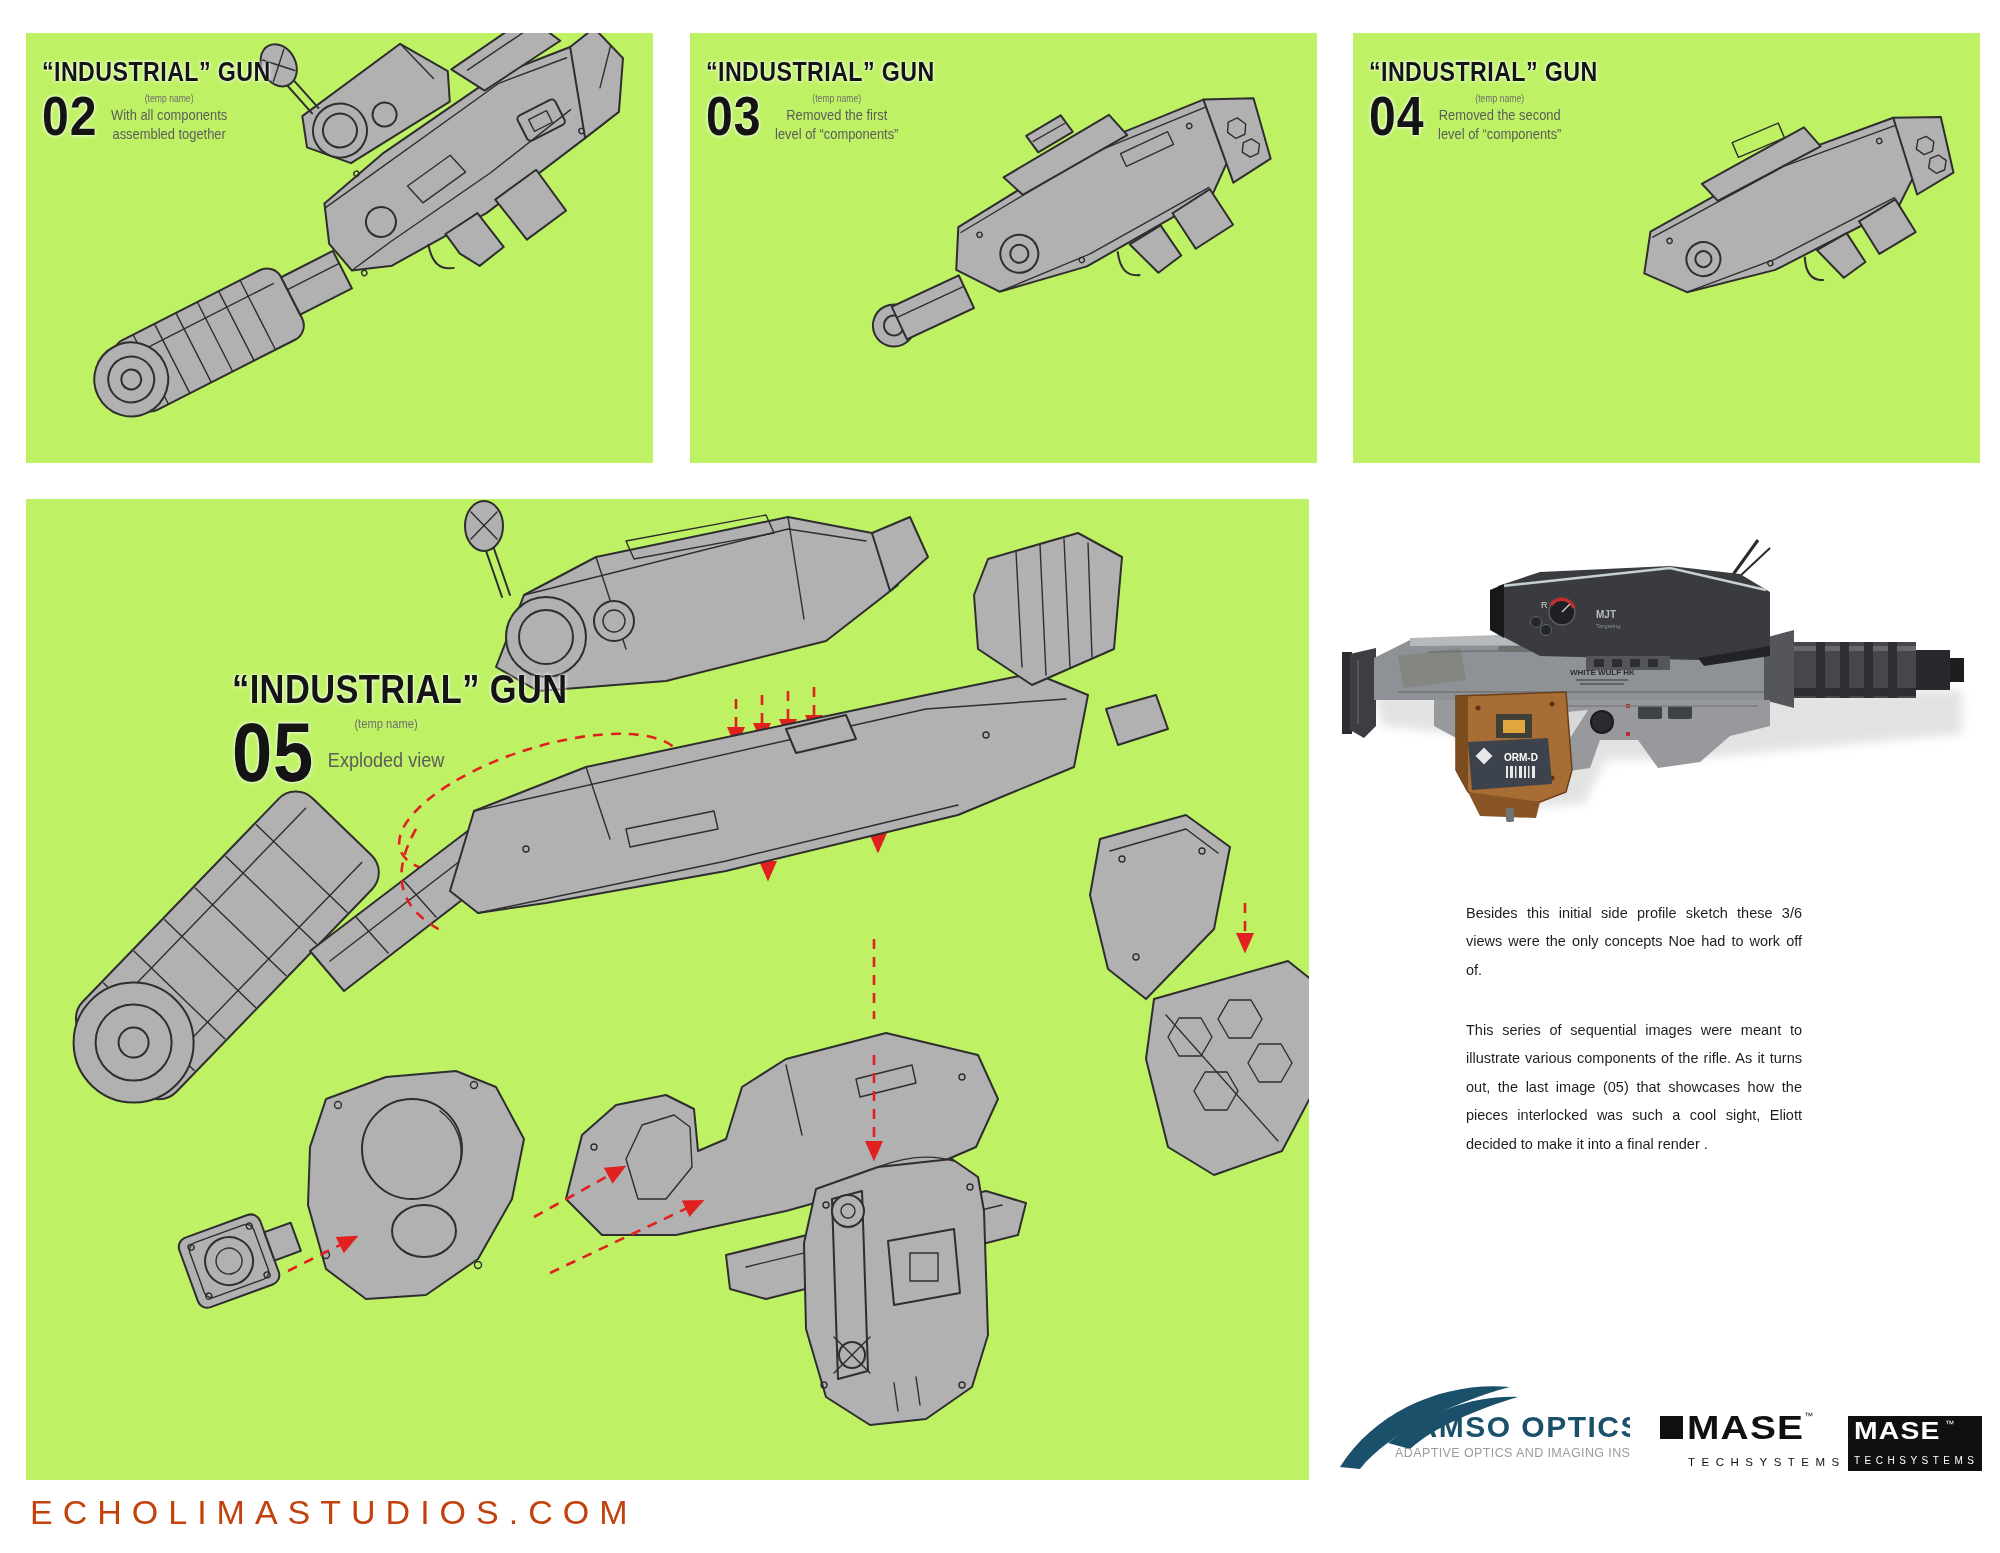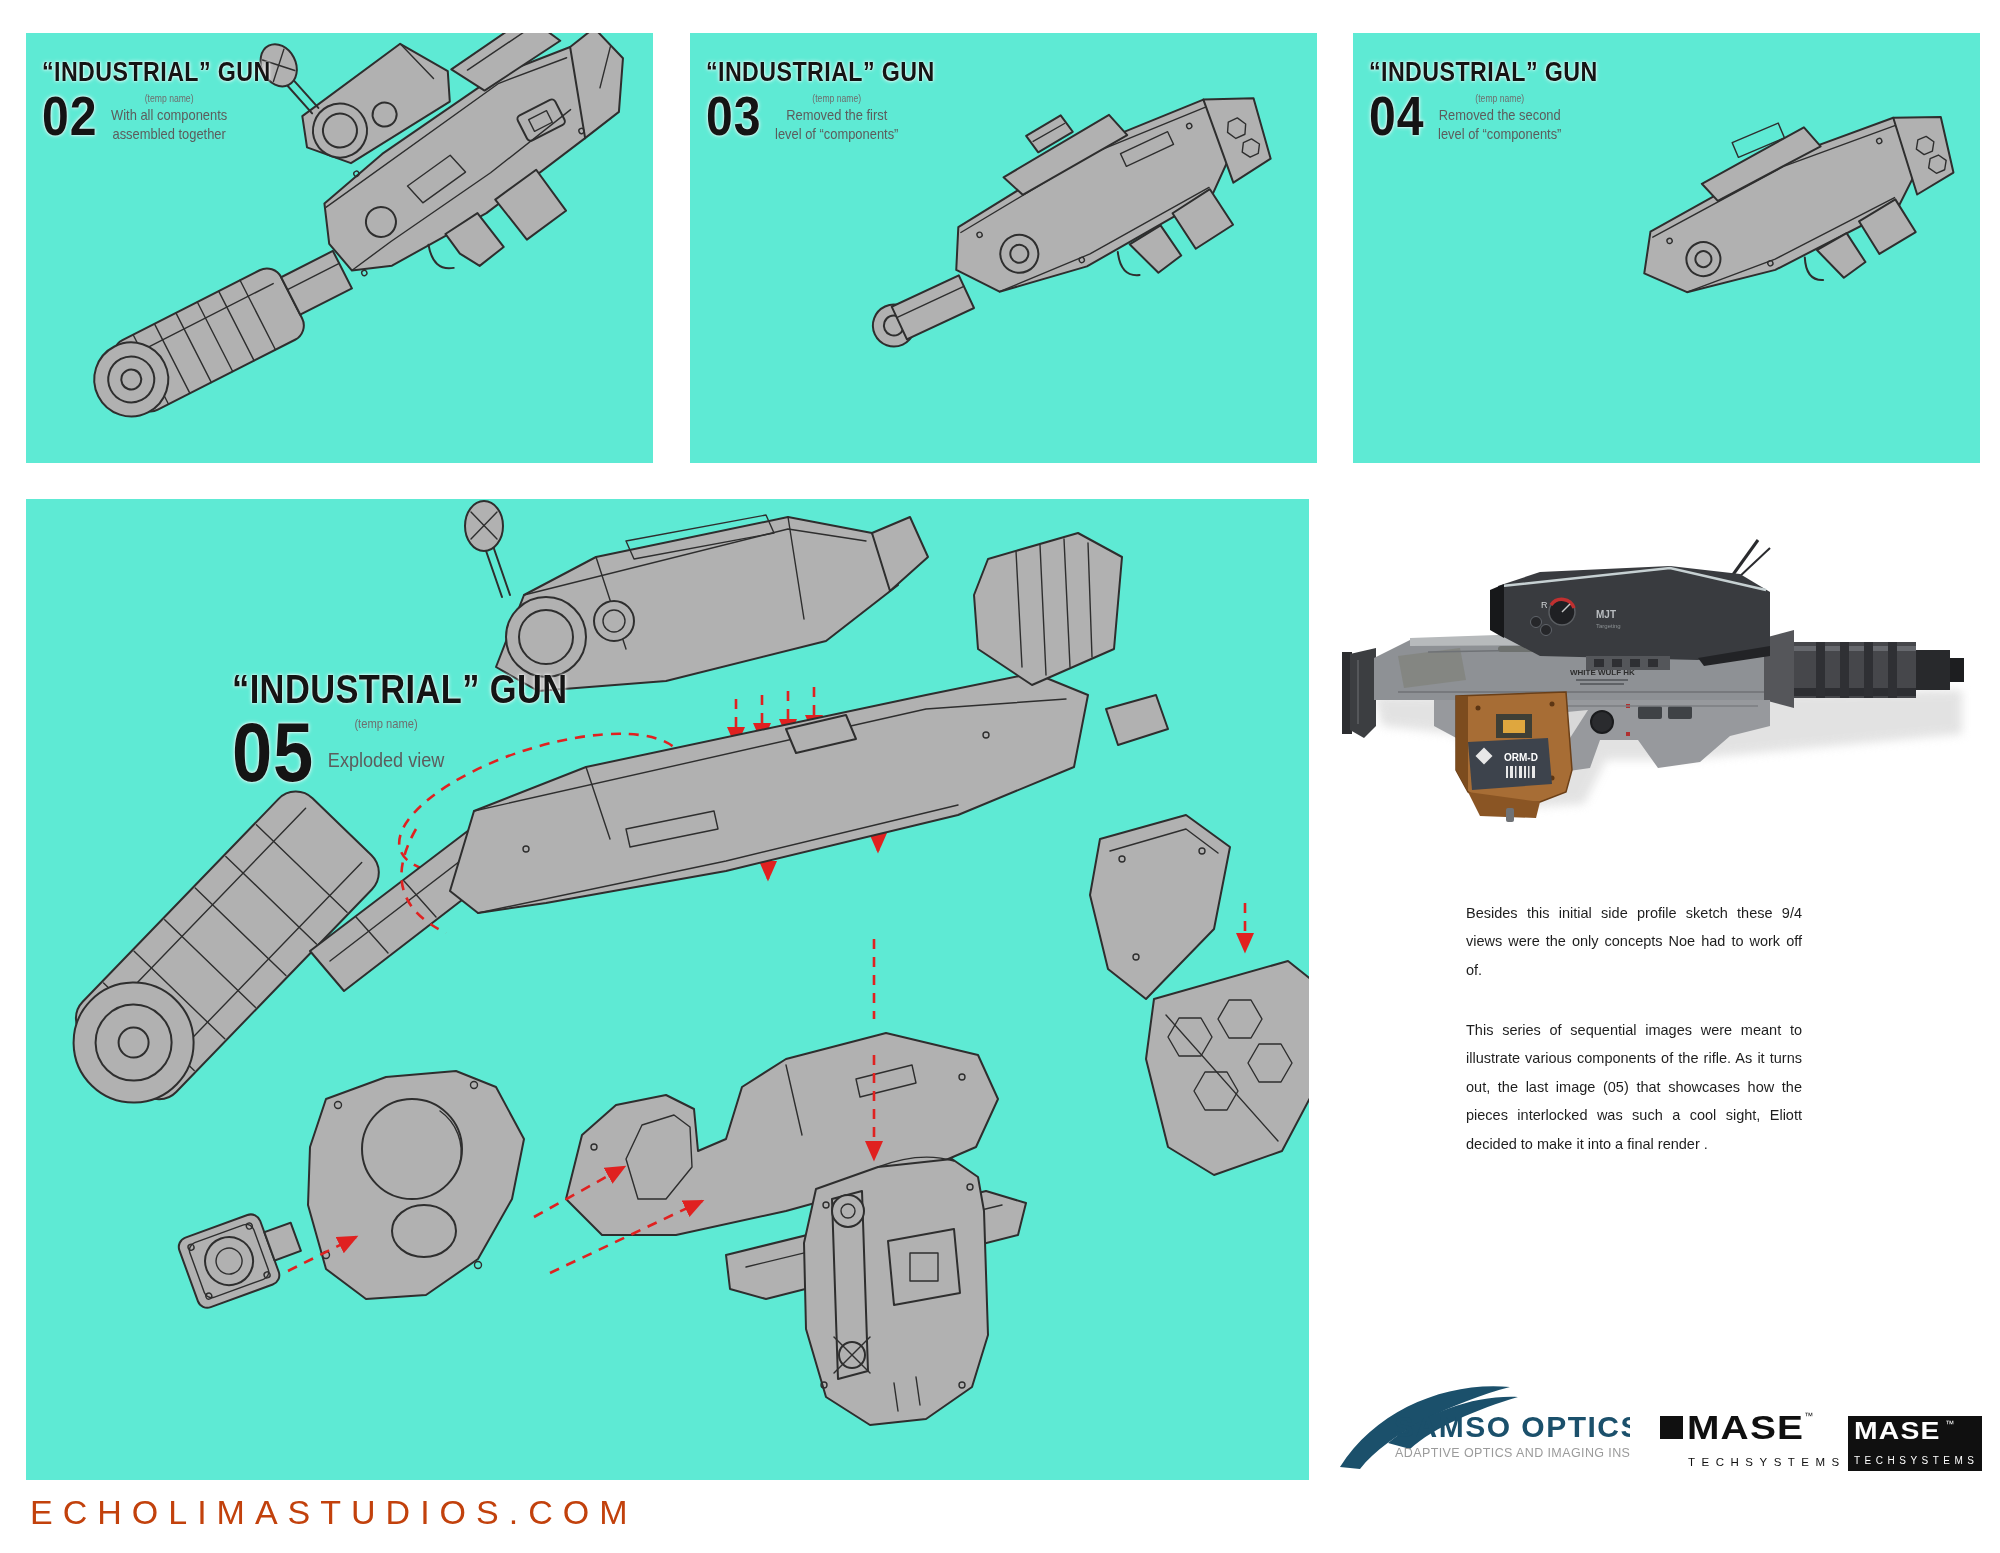--- a/index.html
+++ b/index.html
@@ -1,18 +1,18 @@
 <!DOCTYPE html>
 <html><head>
 <meta charset="utf-8">
 <style>
   html,body{margin:0;padding:0}
   body{width:2000px;height:1553px;background:#ffffff;position:relative;
        font-family:"Liberation Sans",sans-serif;overflow:hidden}
-  .panel{position:absolute;background:#5eead4}
+  .panel{position:absolute;background:#bef264}
   #panel-02{left:26px;top:33px;width:627px;height:430px}
   #panel-03{left:690px;top:33px;width:627px;height:430px}
   #panel-04{left:1353px;top:33px;width:627px;height:430px}
   #panel-05{left:26px;top:499px;width:1283px;height:981px}
   .art{position:absolute;left:0;top:0;width:100%;height:100%}
   
   .p-head{position:absolute;transform:scaleX(.86);transform-origin:left top;z-index:3}
   .p-head-sm{left:16px;top:24px}
   .p-head-lg{left:206px;top:168px}
   .p-title{font-weight:bold;color:#141414;font-size:27px;letter-spacing:0.5px;white-space:nowrap;
@@ -471,21 +471,21 @@
           <rect x="181" y="238" width="3" height="12"></rect>
         <rect x="186" y="238" width="2" height="12"></rect>
           <rect x="190" y="238" width="1.5" height="12"></rect>
         <rect x="194" y="238" width="3" height="12"></rect>
       </g>
       <rect x="168" y="280" width="8" height="14" rx="2" fill="#6f7276"></rect>
     </g>
   </svg>
 </div>
 
-<p class="para" id="para-1">Besides this initial side profile sketch these 9/4 views were the only concepts Noe had to work off of.</p>
+<p class="para" id="para-1">Besides this initial side profile sketch these 3/6 views were the only concepts Noe had to work off of.</p>
 <p class="para" id="para-2">This series of sequential images were meant to illustrate various components of the rifle. As it turns out, the last image (05)  that showcases how the pieces interlocked was such a cool sight, Eliott decided to make it into a final render .</p>
 
 <div id="samso-logo">
   <svg viewBox="0 0 294 90" width="294" height="90">
     <path d="M4,86 C40,28 112,0 174,6 C120,20 52,52 24,88 Z" fill="#1b506b"></path>
     <path d="M52,62 C92,30 140,14 182,16 C142,28 98,46 74,68 Z" fill="#1b506b"></path>
     <text x="58" y="56" class="samso-name">SAMSO OPTICS</text>
     <text x="59" y="76" class="samso-tag">ADAPTIVE OPTICS AND IMAGING INSTRUMENTS</text>
   </svg>
 </div>

